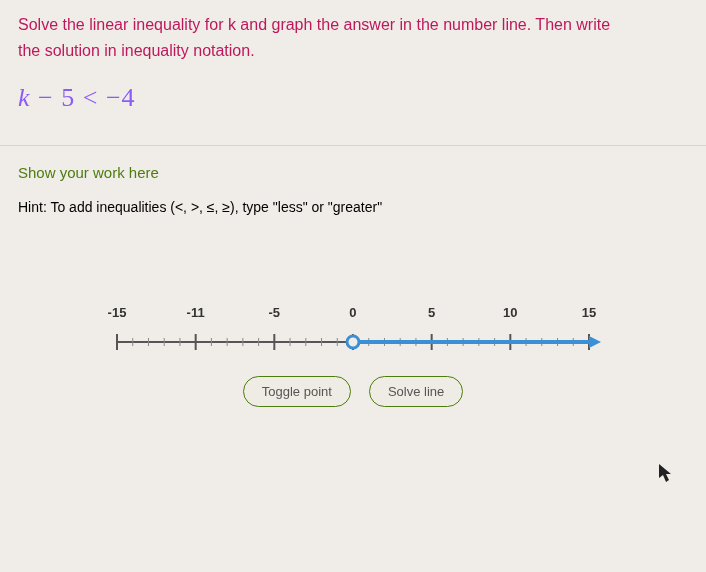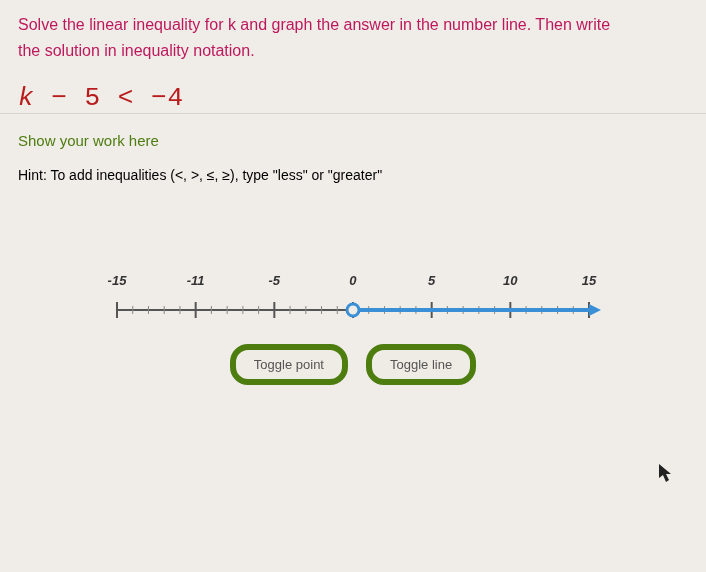--- a/index.html
+++ b/index.html
@@ -16,24 +16,25 @@
       color: #4a4a4a;
       overflow: hidden;
     }
     .instruction {
       font-size: 16px;
       line-height: 1.6;
       color: #be185d;
       margin-bottom: 20px;
     }
     .equation {
-      font-family: Liberation Mono, monospace;
+      font-family: Liberation Serif, serif;
       font-size: 26px;
       font-style: italic;
-      color: #b91c1c;
+      color: #8b5cf6;
+      margin-bottom: 32px;
       letter-spacing: 1px;
     }
     .equation .op {
       font-style: normal;
     }
     .divider {
       border: none;
       border-top: 1px solid #d8d4cc;
       margin: 0 -18px 18px -18px;
     }
@@ -53,40 +54,39 @@
       position: relative;
       padding-top: 30px;
     }
     .nl-labels {
       display: flex;
       justify-content: space-between;
       font-size: 13px;
       color: #333;
       font-weight: bold;
       margin-bottom: 4px;
-      font-style: italic;
     }
     .nl-labels span {
       width: 28px;
       text-align: center;
     }
     .nl-svg {
       display: block;
       width: 100%;
       height: 40px;
     }
     .buttons {
       display: flex;
       justify-content: center;
       gap: 18px;
       margin-top: 12px;
     }
     .btn {
       background: #efece5;
-      border: 6px solid #4d7c0f;
+      border: 1px solid #4d7c0f;
       border-radius: 18px;
       padding: 7px 18px;
       font-size: 13px;
       color: #555;
       cursor: pointer;
     }
     .cursor {
       position: absolute;
       right: 32px;
       bottom: 84px;
@@ -166,21 +166,21 @@
     </g>
 
     <line x1="256" y1="18" x2="486" y2="18" stroke="#3b8fd6" stroke-width="4"></line>
     <polygon points="486,12 498,18 486,24" fill="#3b8fd6"></polygon>
 
     <circle cx="250" cy="18" r="6" fill="#f0ede8" stroke="#3b8fd6" stroke-width="3"></circle>
   </svg>
 
   <div class="buttons">
     <button class="btn">Toggle point</button>
-    <button class="btn">Toggle line</button>
+    <button class="btn">Solve line</button>
   </div>
 </div>
 
 <div class="cursor">
   <svg width="16" height="20" viewBox="0 0 16 20">
       <path d="M1 1 L1 15 L5 12 L8 19 L11 17 L8 11 L13 11 Z" fill="#222"></path>
     </svg>
 </div>
 
 </body></html>

